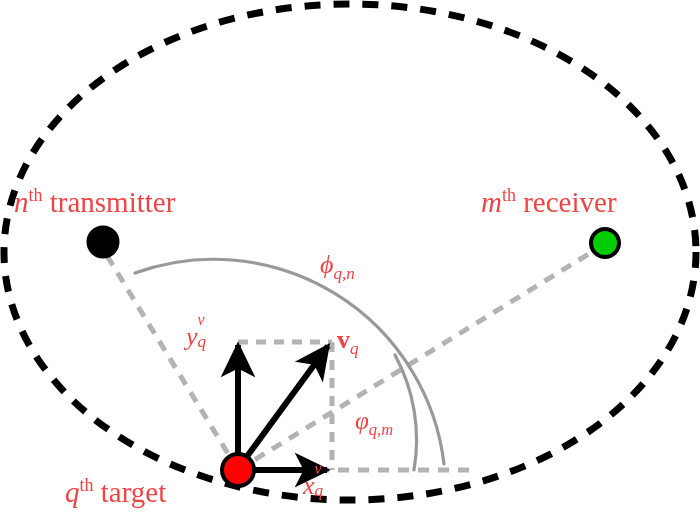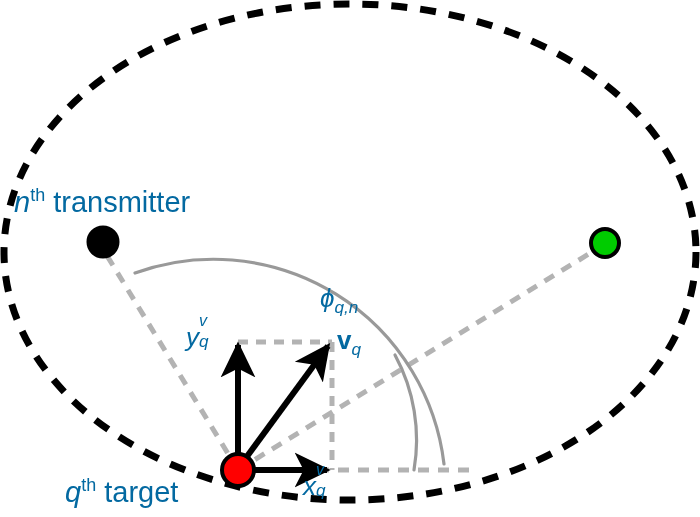--- a/index.html
+++ b/index.html
@@ -20,23 +20,23 @@
   #diagram-svg {
     position: absolute;
     left: 0;
     top: 0;
     width: 700px;
     height: 517px;
     display: block;
   }
   .math-label {
     position: absolute;
-    font-family: Liberation Sans, sans-serif;
+    font-family: Liberation Serif, serif;
     font-style: italic;
-    color: #0369a1;
+    color: #ef4444;
     white-space: nowrap;
     line-height: 1;
     user-select: none;
   }
   .upright {
     font-style: normal;
   }
   .sup {
     font-size: 0.62em;
     vertical-align: super;
@@ -63,21 +63,21 @@
     font-size: 29px;
   }
   #label-target {
     left: 38px;
     top: 476px;
     font-size: 29px;
     margin-left: 27px;
   }
   #label-phi-qn {
     left: 320px;
-    top: 285px;
+    top: 252px;
     font-size: 26px;
   }
   #label-varphi-qm {
     left: 355px;
     top: 408px;
     font-size: 25px;
   }
   #label-yqv {
     left: 186px;
     top: 324px;
@@ -151,29 +151,35 @@
     <circle cx="103" cy="242" r="15" fill="#000000" stroke="#000000" stroke-width="3"></circle>
     <circle cx="605" cy="243" r="14" fill="#00cc00" stroke="#000000" stroke-width="4"></circle>
     <circle cx="238" cy="470" r="16" fill="#ff0000" stroke="#000000" stroke-width="4"></circle>
 
   </svg>
 
   <div class="math-label" id="label-transmitter">
     <span>n</span><span class="sup">th</span><span class="upright">&nbsp;</span><span class="upright">transmitter</span>
   </div>
 
+  <div class="math-label" id="label-receiver">
+    <span>m</span><span class="sup">th</span><span class="upright">&nbsp;</span><span class="upright">receiver</span>
+  </div>
 
   <div class="math-label" id="label-target">
     <span>q</span><span class="sup">th</span><span class="upright">&nbsp;</span><span class="upright">target</span>
   </div>
 
   <div class="math-label" id="label-phi-qn">
     <span>ϕ</span><span class="sub">q,n</span>
   </div>
 
+  <div class="math-label" id="label-varphi-qm">
+    <span>φ</span><span class="sub">q,m</span>
+  </div>
 
   <div class="math-label" id="label-yqv">
     <span>y</span><span class="stack-sub-sup"><span class="s-sup">v</span><span class="s-sub">q</span>&nbsp;&nbsp;</span>
   </div>
 
   <div class="math-label" id="label-xqv">
     <span>x</span><span class="stack-sub-sup"><span class="s-sup">v</span><span class="s-sub">q</span>&nbsp;&nbsp;</span>
   </div>
 
   <div class="math-label" id="label-vq">

